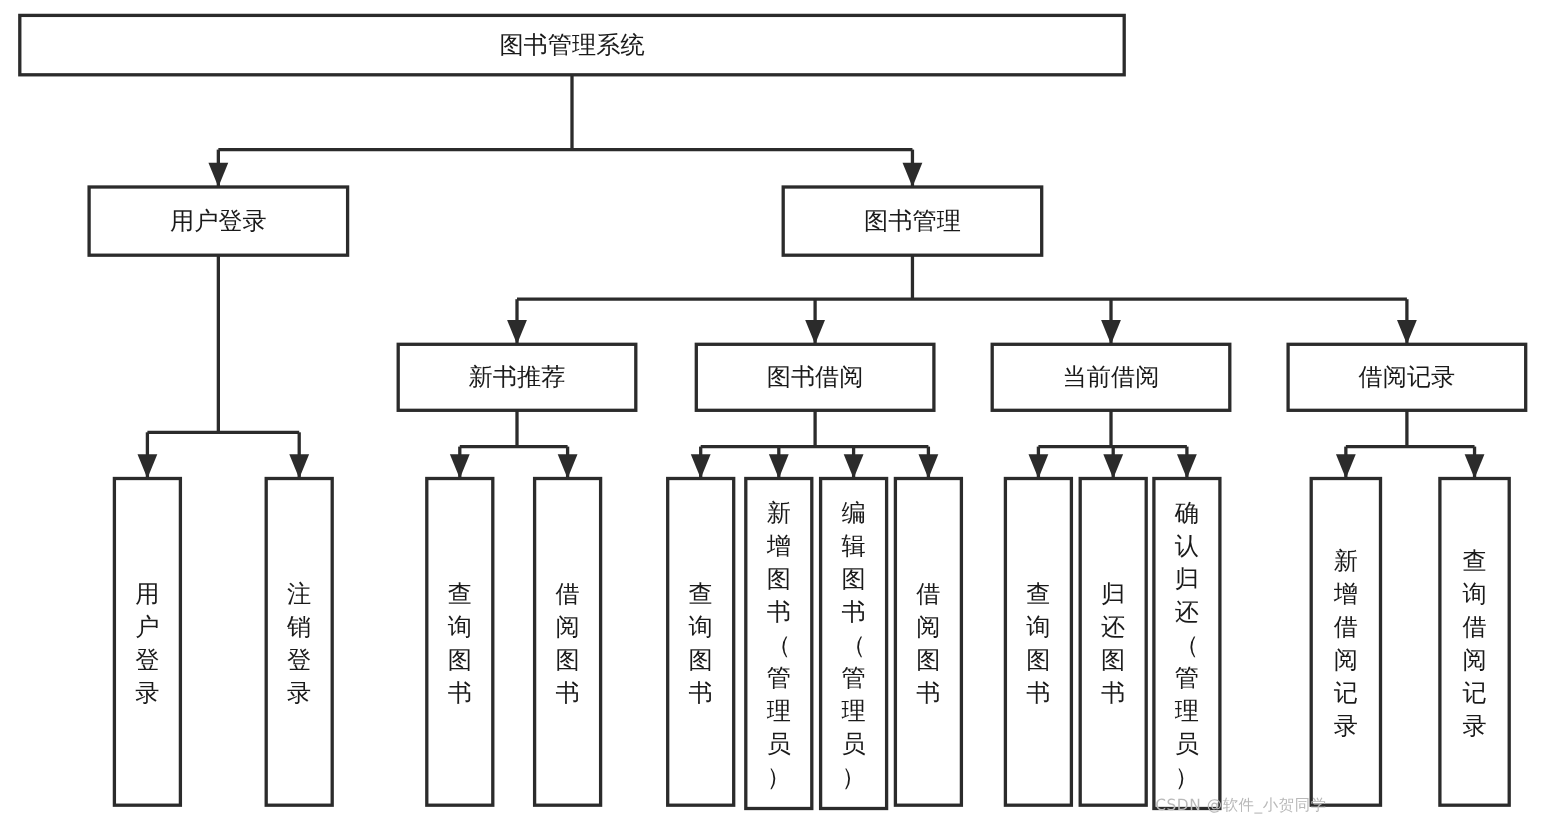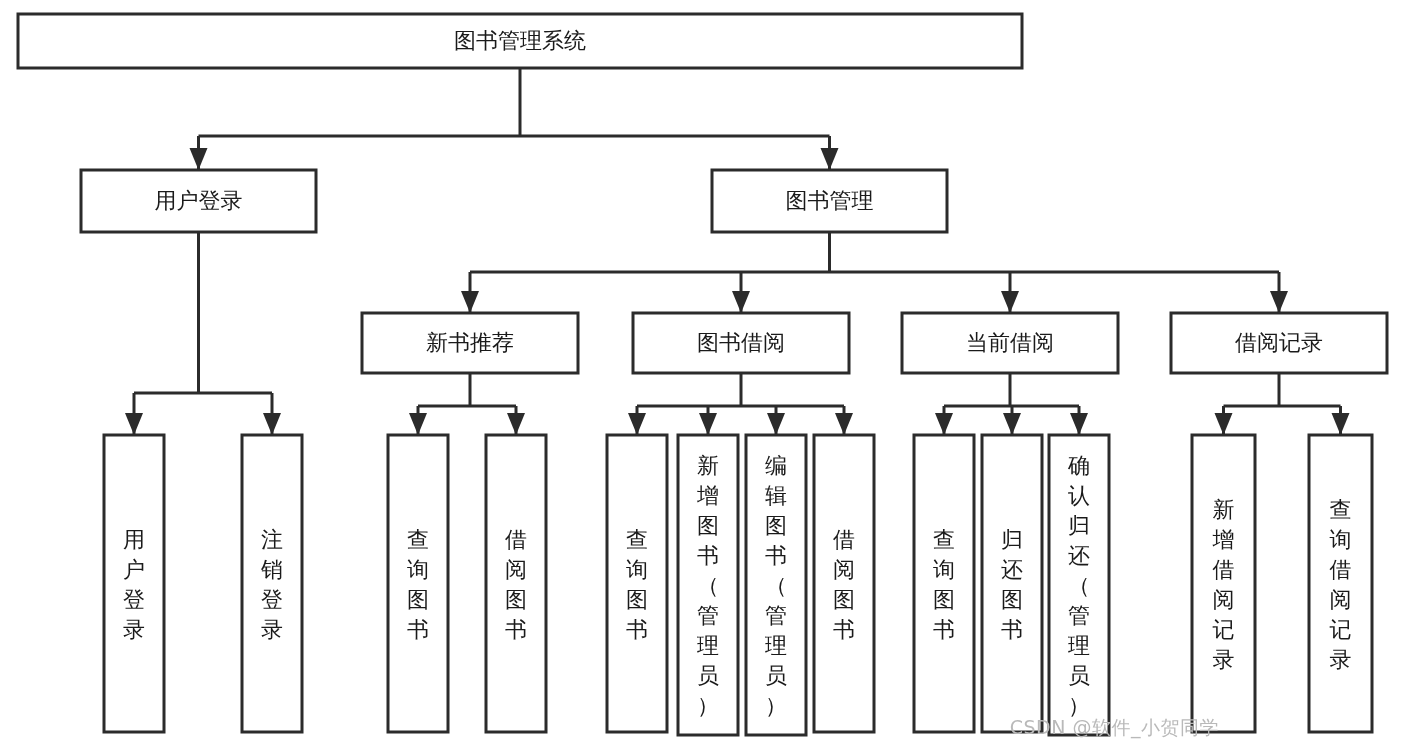--- a/index.html
+++ b/index.html
@@ -51,24 +51,24 @@
     dominant-baseline: middle;
   }
   .node-label-v {
     fill: #1a1a1a;
     font-family: "DejaVu Sans", "Liberation Sans", sans-serif;
     font-size: 22px;
     text-anchor: middle;
   }
   .watermark {
     position: absolute;
-    right: 8px;
+    right: 21px;
     bottom: 6px;
     color: #b9b9b9;
-    font-size: 19px;
+    font-size: 14px;
     font-family: "DejaVu Sans", "Liberation Sans", sans-serif;
     letter-spacing: 0.5px;
     white-space: nowrap;
     user-select: none;
   }
 </style>
 </head>
 <body>
 
 <div id="diagram-root">

